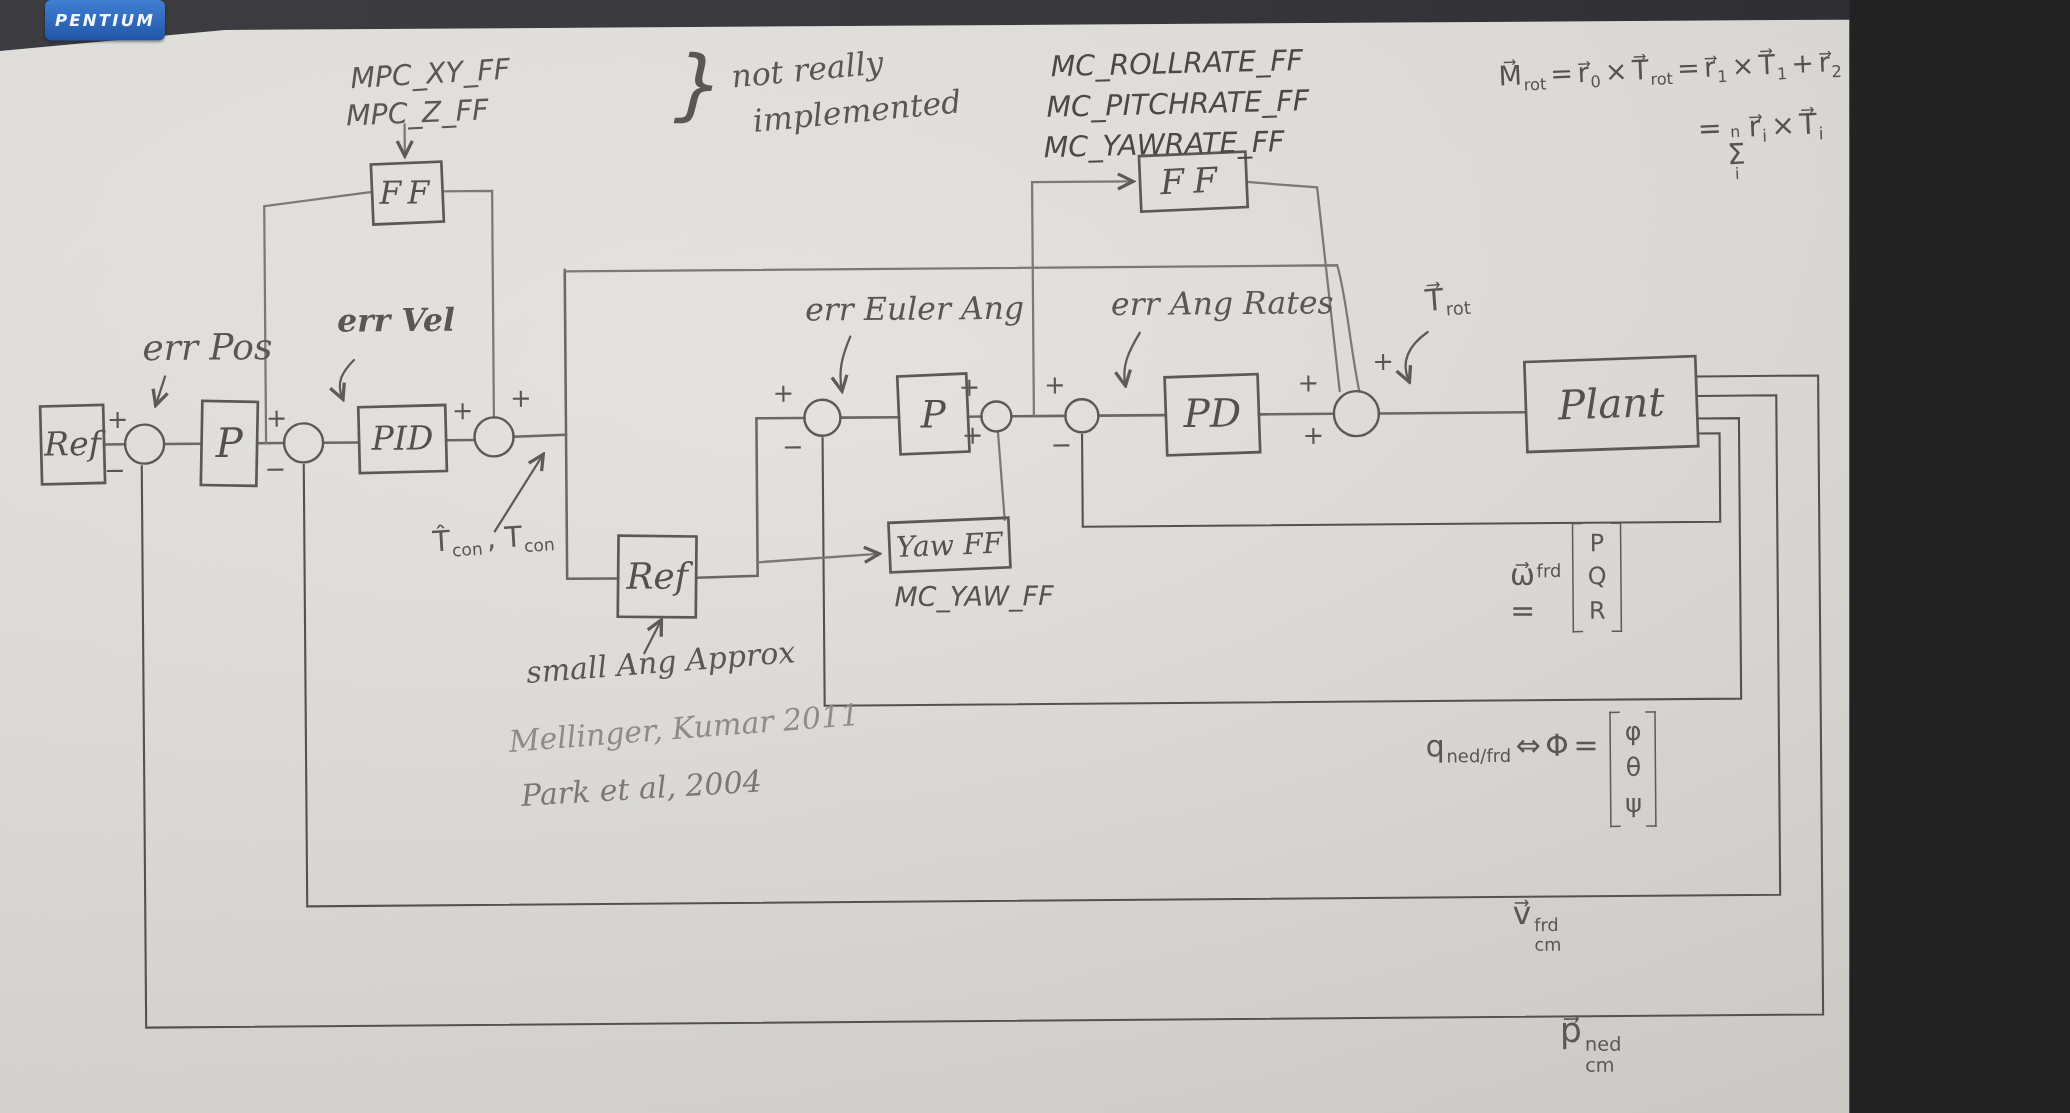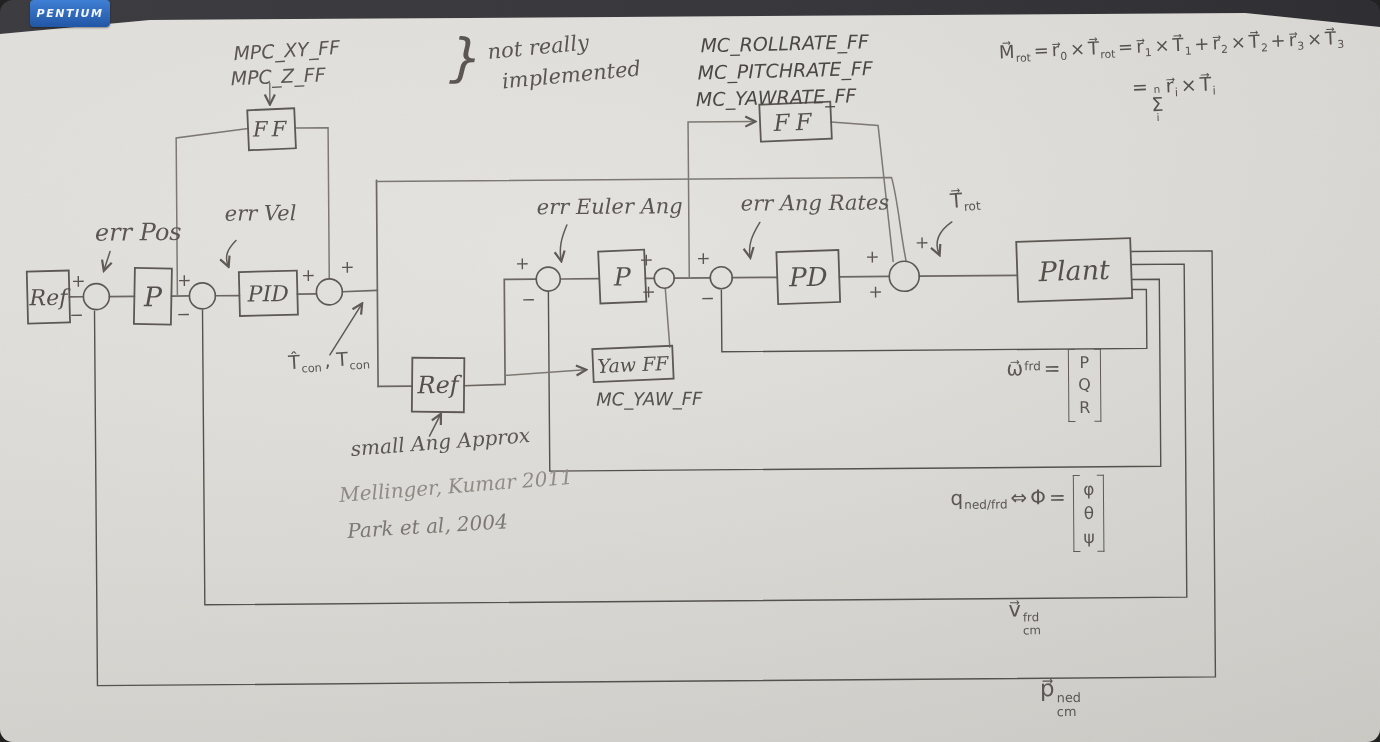--- a/index.html
+++ b/index.html
@@ -1,18 +1,18 @@
 <!DOCTYPE html>
 <html><head>
 <meta charset="utf-8">
 <style>
   html,body{margin:0;padding:0;background:#222;}
-  .scene{position:relative;width:1380px;height:742px;overflow:hidden;
+  .scene{position:relative;width:1233px;height:742px;overflow:hidden;
          background:linear-gradient(90deg,#3d3c41 0%,#39383d 55%,#2f2e33 100%);
-         font-family:"DejaVu Sans",sans-serif;border-radius:13px;}
+         font-family:"DejaVu Sans",sans-serif;}
   .paper{position:absolute;inset:0;
          background:
            radial-gradient(120% 90% at 45% 35%, rgba(255,255,255,0.20), rgba(0,0,0,0.05)),
            linear-gradient(155deg,#e3e1dc 0%,#dcdad5 45%,#d2d0cb 100%);
          clip-path:polygon(0 34px,150px 20px,1245px 13px,1380px 27px,1380px 742px,0 742px);}
   .sticker{position:absolute;left:30px;top:0;width:80px;height:27px;border-radius:4px;
            background:linear-gradient(180deg,#3f7fd4,#2256a6);
            display:flex;align-items:center;justify-content:center;
            color:#f2f5fa;font-size:11px;font-weight:bold;font-style:italic;letter-spacing:1.5px;
            box-shadow:0 1px 2px rgba(0,0,0,0.4);}
@@ -161,21 +161,21 @@
     <div class="note hand" style="left:233px;top:62px;font-size:19px;transform:rotate(-2deg);">MPC_Z_FF</div>
     <div class="note" style="left:452px;top:26px;font-size:52px;font-weight:300;transform:rotate(2deg);">}</div>
     <div class="note script" style="left:490px;top:34px;font-size:21px;transform:rotate(-5deg);">not really</div>
     <div class="note script" style="left:504px;top:62px;font-size:21px;transform:rotate(-5deg);">implemented</div>
 
     <div class="note hand" style="left:703px;top:33px;font-size:19px;color:#4c4845;transform:rotate(-1deg);">MC_ROLLRATE_FF</div>
     <div class="note hand" style="left:700px;top:60px;font-size:19px;color:#4c4845;transform:rotate(-1deg);">MC_PITCHRATE_FF</div>
     <div class="note hand" style="left:698px;top:87px;font-size:19px;color:#4c4845;transform:rotate(-1deg);">MC_YAWRATE_FF</div>
 
     <div class="note script" style="left:96px;top:214px;font-size:24px;">err Pos</div>
-    <div class="note script" style="left:226px;top:198px;font-size:21px;">err Vel</div>
+    <div class="note script" style="left:226px;top:198px;font-size:21px;font-weight:bold;">err Vel</div>
     <div class="note script" style="left:538px;top:194px;font-size:21px;">err Euler Ang</div>
     <div class="note script" style="left:742px;top:192px;font-size:21px;">err Ang Rates</div>
 
     <div class="note script" style="left:350px;top:428px;font-size:20px;transform:rotate(-4deg);">small Ang Approx</div>
     <div class="note script" style="left:338px;top:472px;font-size:20px;color:#908b87;transform:rotate(-4deg);">Mellinger, Kumar 2011</div>
     <div class="note script" style="left:346px;top:512px;font-size:20px;color:#7c7773;transform:rotate(-3deg);">Park et al, 2004</div>
 
     <div class="note hand" style="left:596px;top:388px;font-size:18px;color:#565250;">MC_YAW_FF</div>
 
     <div class="note" style="left:287px;top:346px;font-size:19px;transform:rotate(-3deg);font-style:normal;">
@@ -219,21 +219,21 @@
               <span>Σ</span>
               <span class="und">i</span>
             </span></span>
           <span class="tok"><span>r⃗</span><sub>i</sub></span>
           <span class="tok"><span>×</span></span>
           <span class="tok"><span>T⃗</span><sub>i</sub></span>
         </span>
     </div>
 
     <div class="mathgrp" style="left:1005px;top:352px;font-size:20px;">
-      <span class="tokline" style="padding-top:7px;">
+      <span class="tokline" style="padding-top:22px;flex-direction:column;">
           <span class="tok"><span>ω⃗</span><sup>frd</sup></span>
           <span class="tok"><span>=</span></span>
         </span>
       <span class="mat" style="font-size:16px;">
         <span>P</span>
         <span>Q</span>
         <span>R</span>
       </span>
     </div>
 

